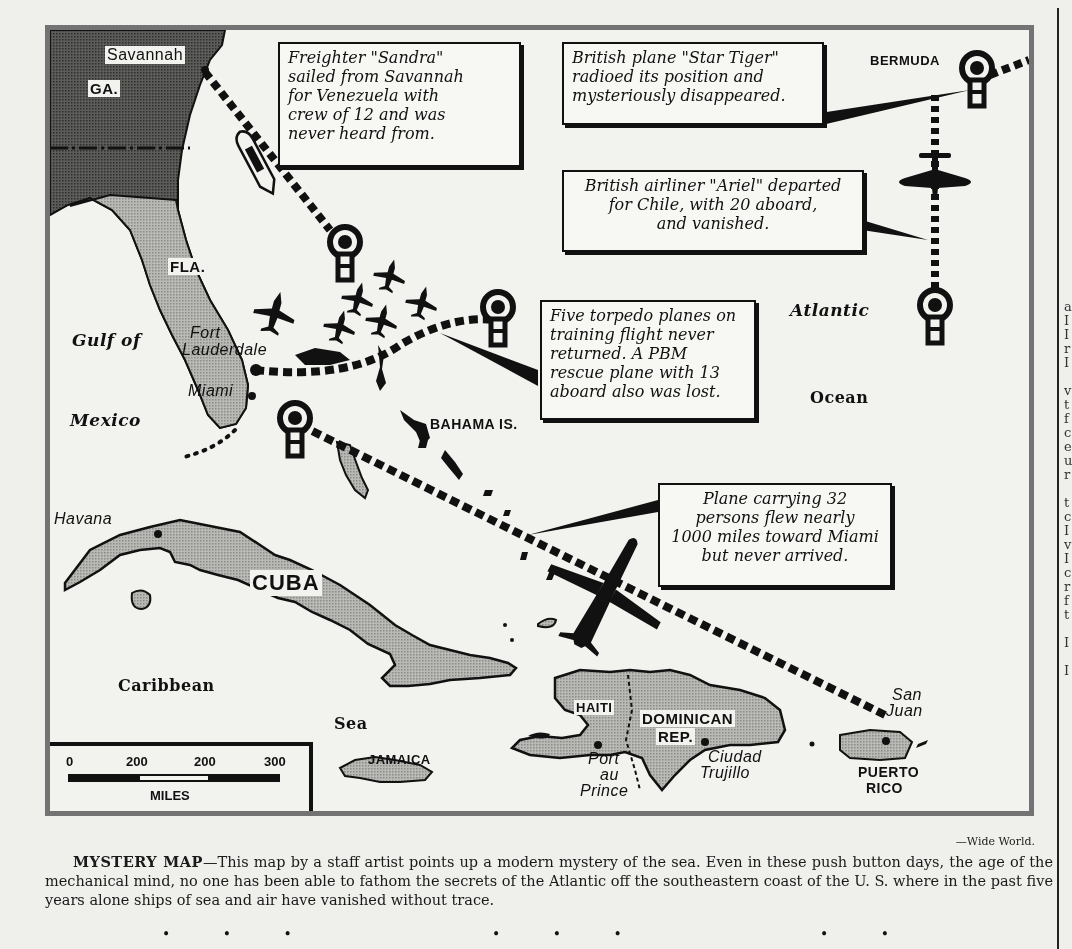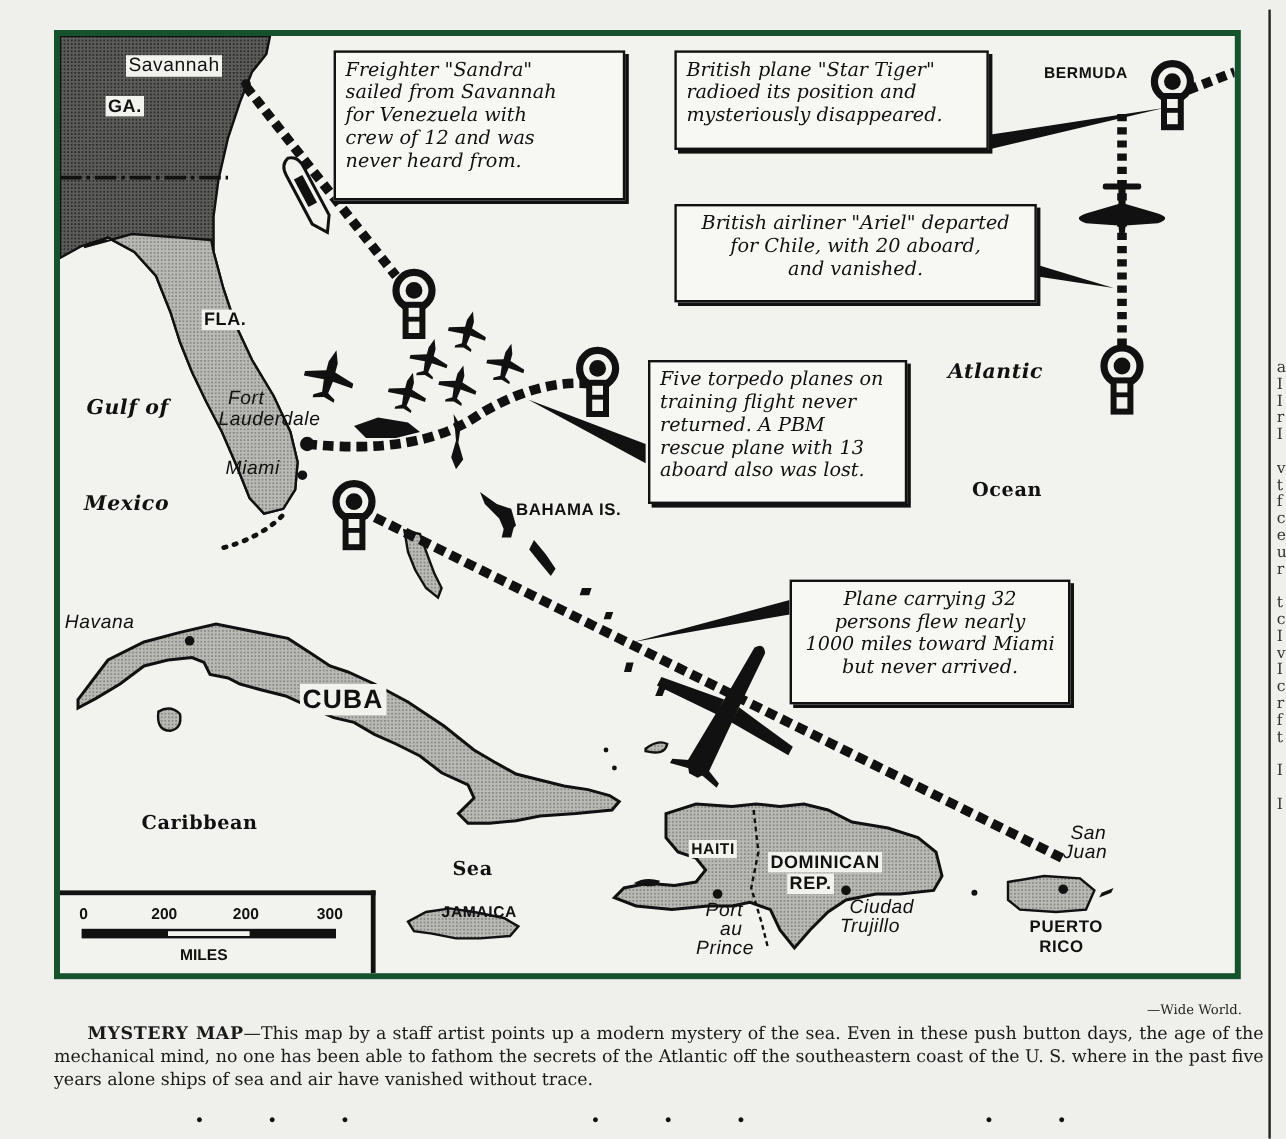--- a/index.html
+++ b/index.html
@@ -14,21 +14,21 @@
     position: absolute; left: 1057px; top: 8px; width: 2px; height: 941px;
     background: #222;
   }
   .right-col-frag {
     position: absolute; left: 1064px; top: 300px; width: 10px;
     font-family: "DejaVu Serif", serif; font-size: 13px; line-height: 14px;
     color: #333; overflow: hidden; white-space: pre;
   }
   .map-frame {
     position: absolute; left: 45px; top: 25px; width: 989px; height: 791px;
-    border: 5px solid #14532d; box-sizing: border-box; background: #f2f2ef;
+    border: 5px solid #737373; box-sizing: border-box; background: #f2f2ef;
     overflow: hidden;
   }
   .map-svg { position: absolute; left: 0; top: 0; }
   .lbl {
     position: absolute; white-space: nowrap;
     font-family: "Liberation Sans Narrow","Liberation Sans", sans-serif;
     font-weight: bold; font-size: 14px; letter-spacing: 0.5px; color: #111;
   }
   .lbl.onland { background: #f2f2ef; padding: 0 2px; }
   .lbl.italic { font-style: italic; font-weight: normal; font-size: 16px; }
@@ -233,37 +233,37 @@
   <span class="lbl onland" style="left:118px;top:228px;font-size:15px;">FLA.</span>
   <span class="lbl italic" style="left:140px;top:294px;">Fort</span>
   <span class="lbl italic" style="left:132px;top:311px;">Lauderdale</span>
   <span class="lbl italic" style="left:138px;top:352px;">Miami</span>
   <span class="lbl script" style="left:22px;top:300px;">Gulf of</span>
   <span class="lbl script" style="left:20px;top:380px;">Mexico</span>
   <span class="lbl" style="left:380px;top:386px;">BAHAMA IS.</span>
   <span class="lbl italic" style="left:4px;top:480px;">Havana</span>
   <span class="lbl big onland" style="left:200px;top:540px;">CUBA</span>
   <span class="lbl sea" style="left:68px;top:646px;">Caribbean</span>
-  <span class="lbl sea" style="left:284px;top:684px;margin-left:43px;">Sea</span>
+  <span class="lbl sea" style="left:284px;top:684px;">Sea</span>
   <span class="lbl" style="left:318px;top:722px;font-size:13px;">JAMAICA</span>
   <span class="lbl onland" style="left:524px;top:670px;font-size:13px;">HAITI</span>
   <span class="lbl onland" style="left:590px;top:680px;font-size:15px;">DOMINICAN</span>
   <span class="lbl onland" style="left:606px;top:698px;font-size:15px;">REP.</span>
   <span class="lbl italic" style="left:538px;top:720px;">Port</span>
   <span class="lbl italic" style="left:550px;top:736px;">au</span>
   <span class="lbl italic" style="left:530px;top:752px;">Prince</span>
   <span class="lbl italic" style="left:658px;top:718px;">Ciudad</span>
   <span class="lbl italic" style="left:650px;top:734px;">Trujillo</span>
   <span class="lbl italic" style="left:842px;top:656px;">San</span>
   <span class="lbl italic" style="left:836px;top:672px;">Juan</span>
   <span class="lbl" style="left:808px;top:734px;">PUERTO</span>
   <span class="lbl" style="left:816px;top:750px;">RICO</span>
   <span class="lbl" style="left:820px;top:23px;font-size:13px;">BERMUDA</span>
   <span class="lbl script" style="left:740px;top:270px;">Atlantic</span>
-  <span class="lbl sea" style="left:760px;top:368px;">Ocean</span>
+  <span class="lbl sea" style="left:760px;top:358px;">Ocean</span>
 
   <div class="callout" style="left:228px;top:12px;width:243px;height:125px;">
     <div>Freighter "Sandra"</div>
     <div>sailed from Savannah</div>
     <div>for Venezuela with</div>
     <div>crew of 12 and was</div>
     <div>never heard from.</div>
   </div>
   <div class="callout" style="left:512px;top:12px;width:262px;height:83px;">
     <div>British plane "Star Tiger"</div>

